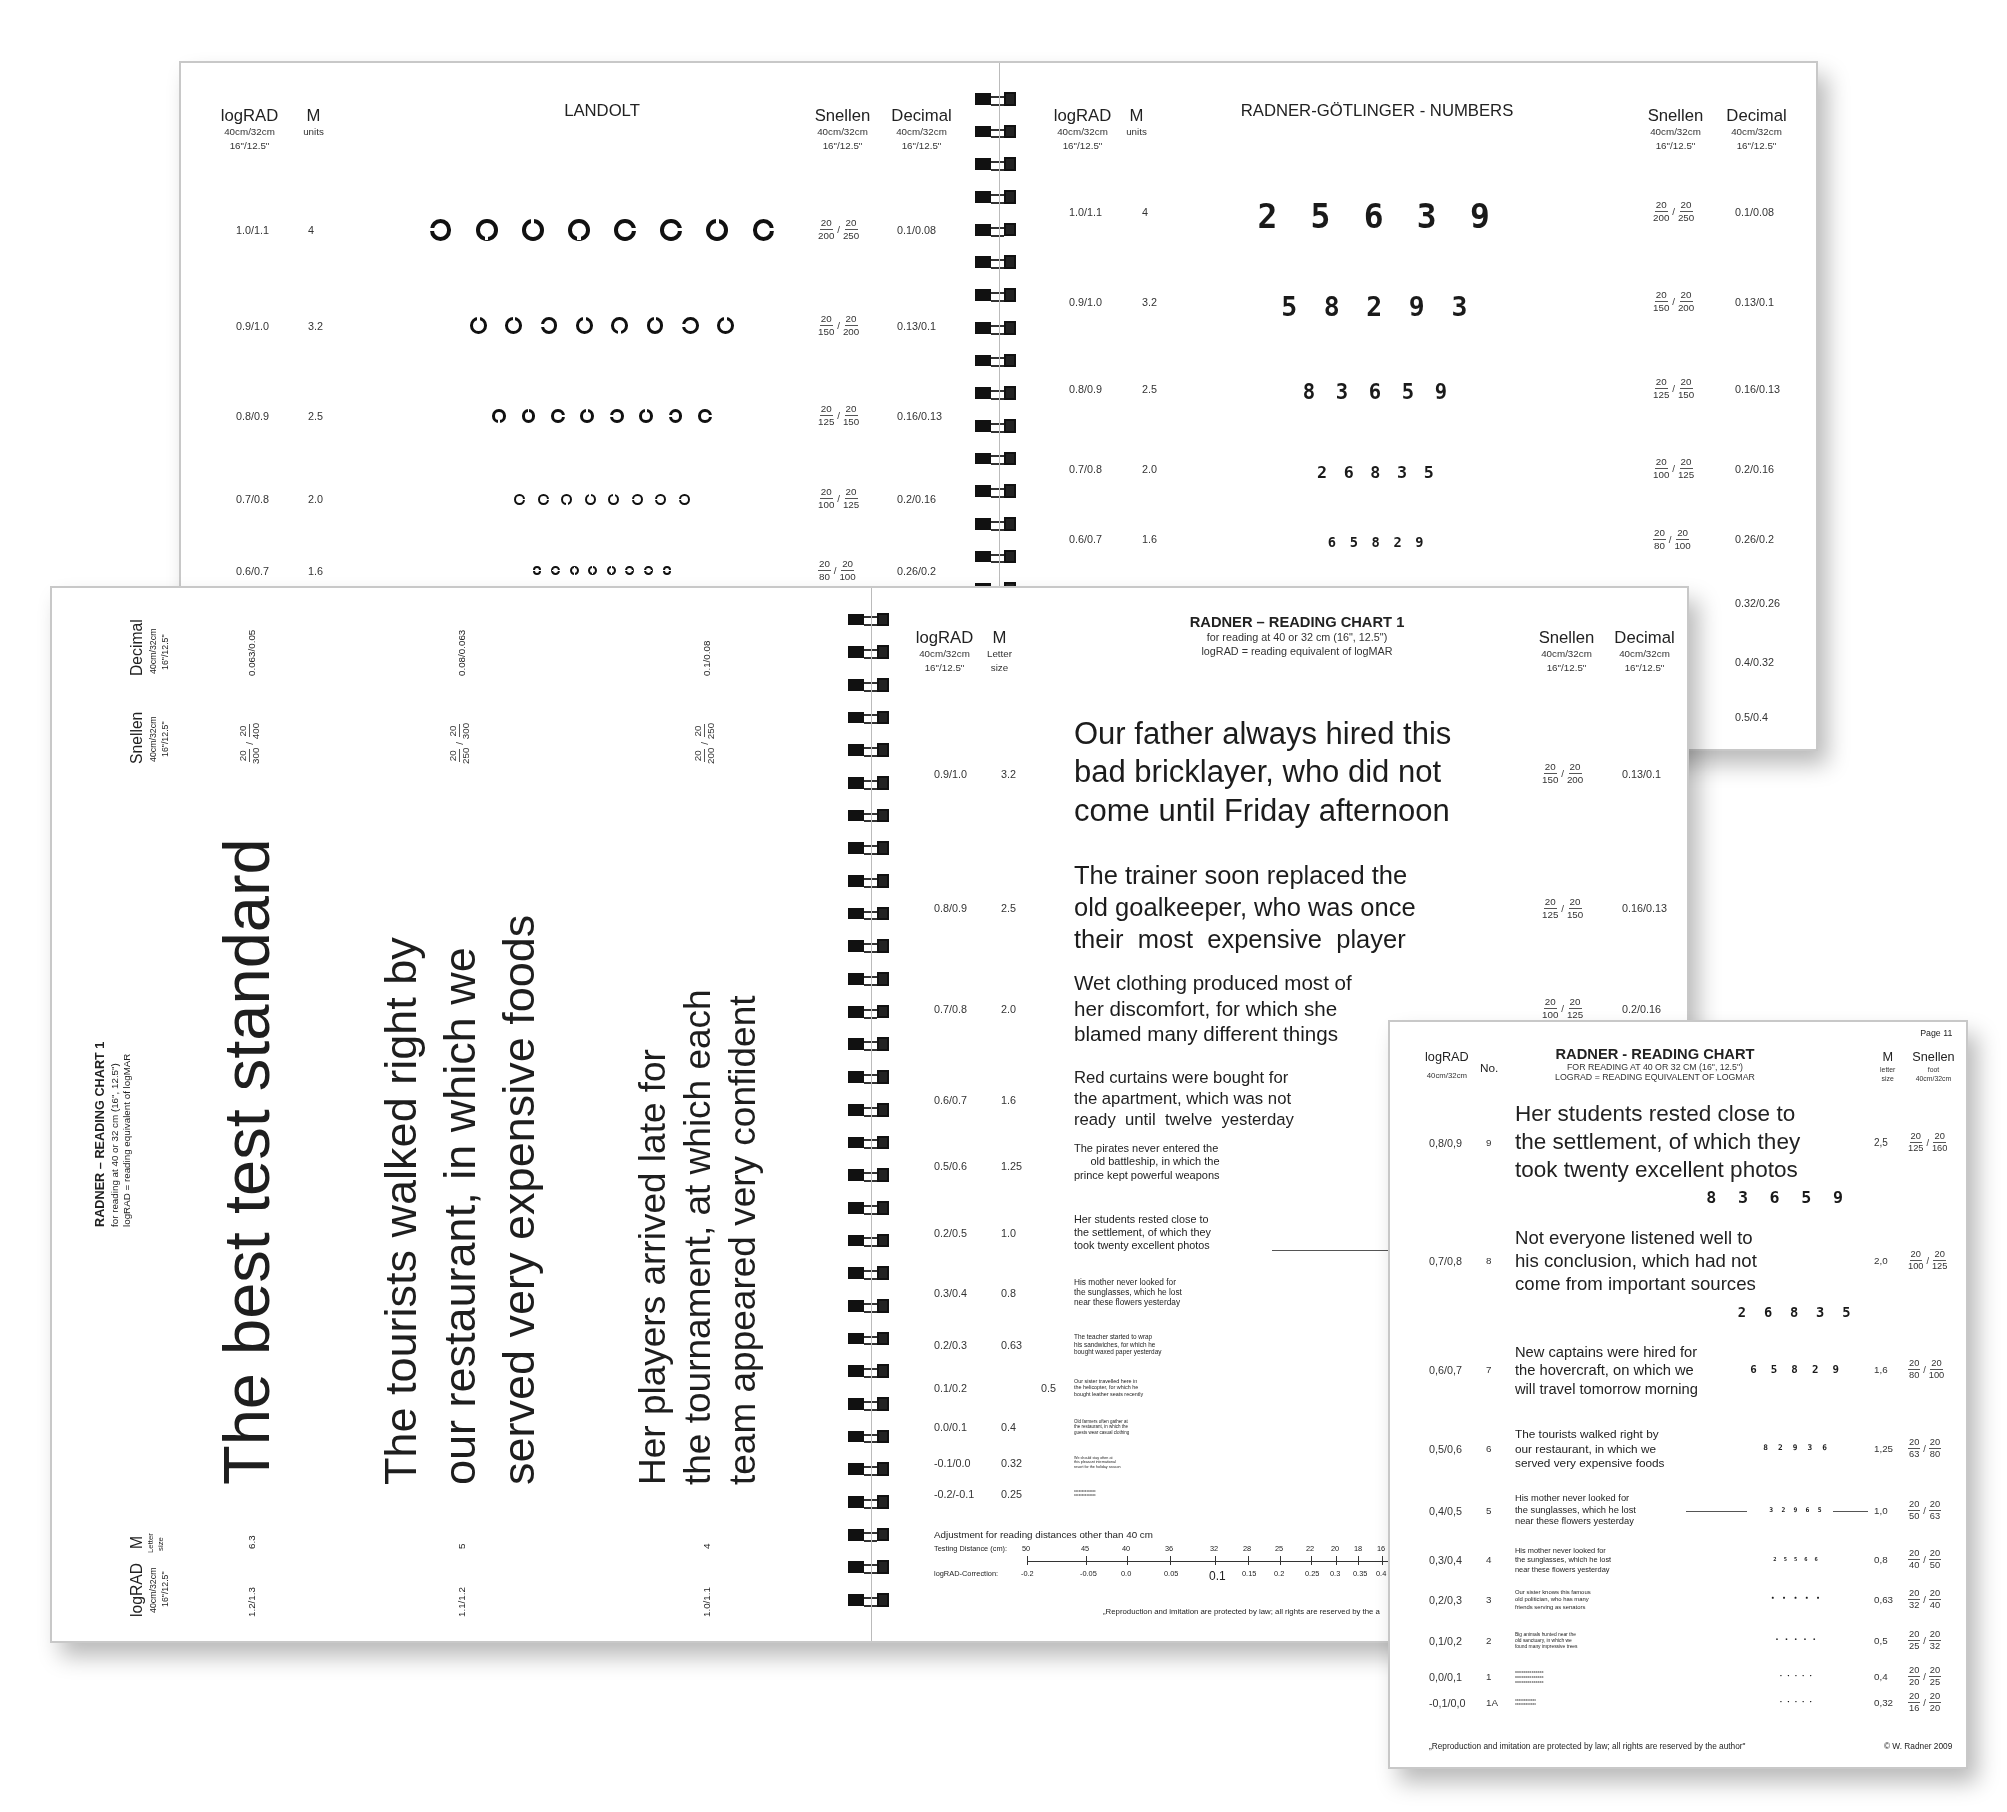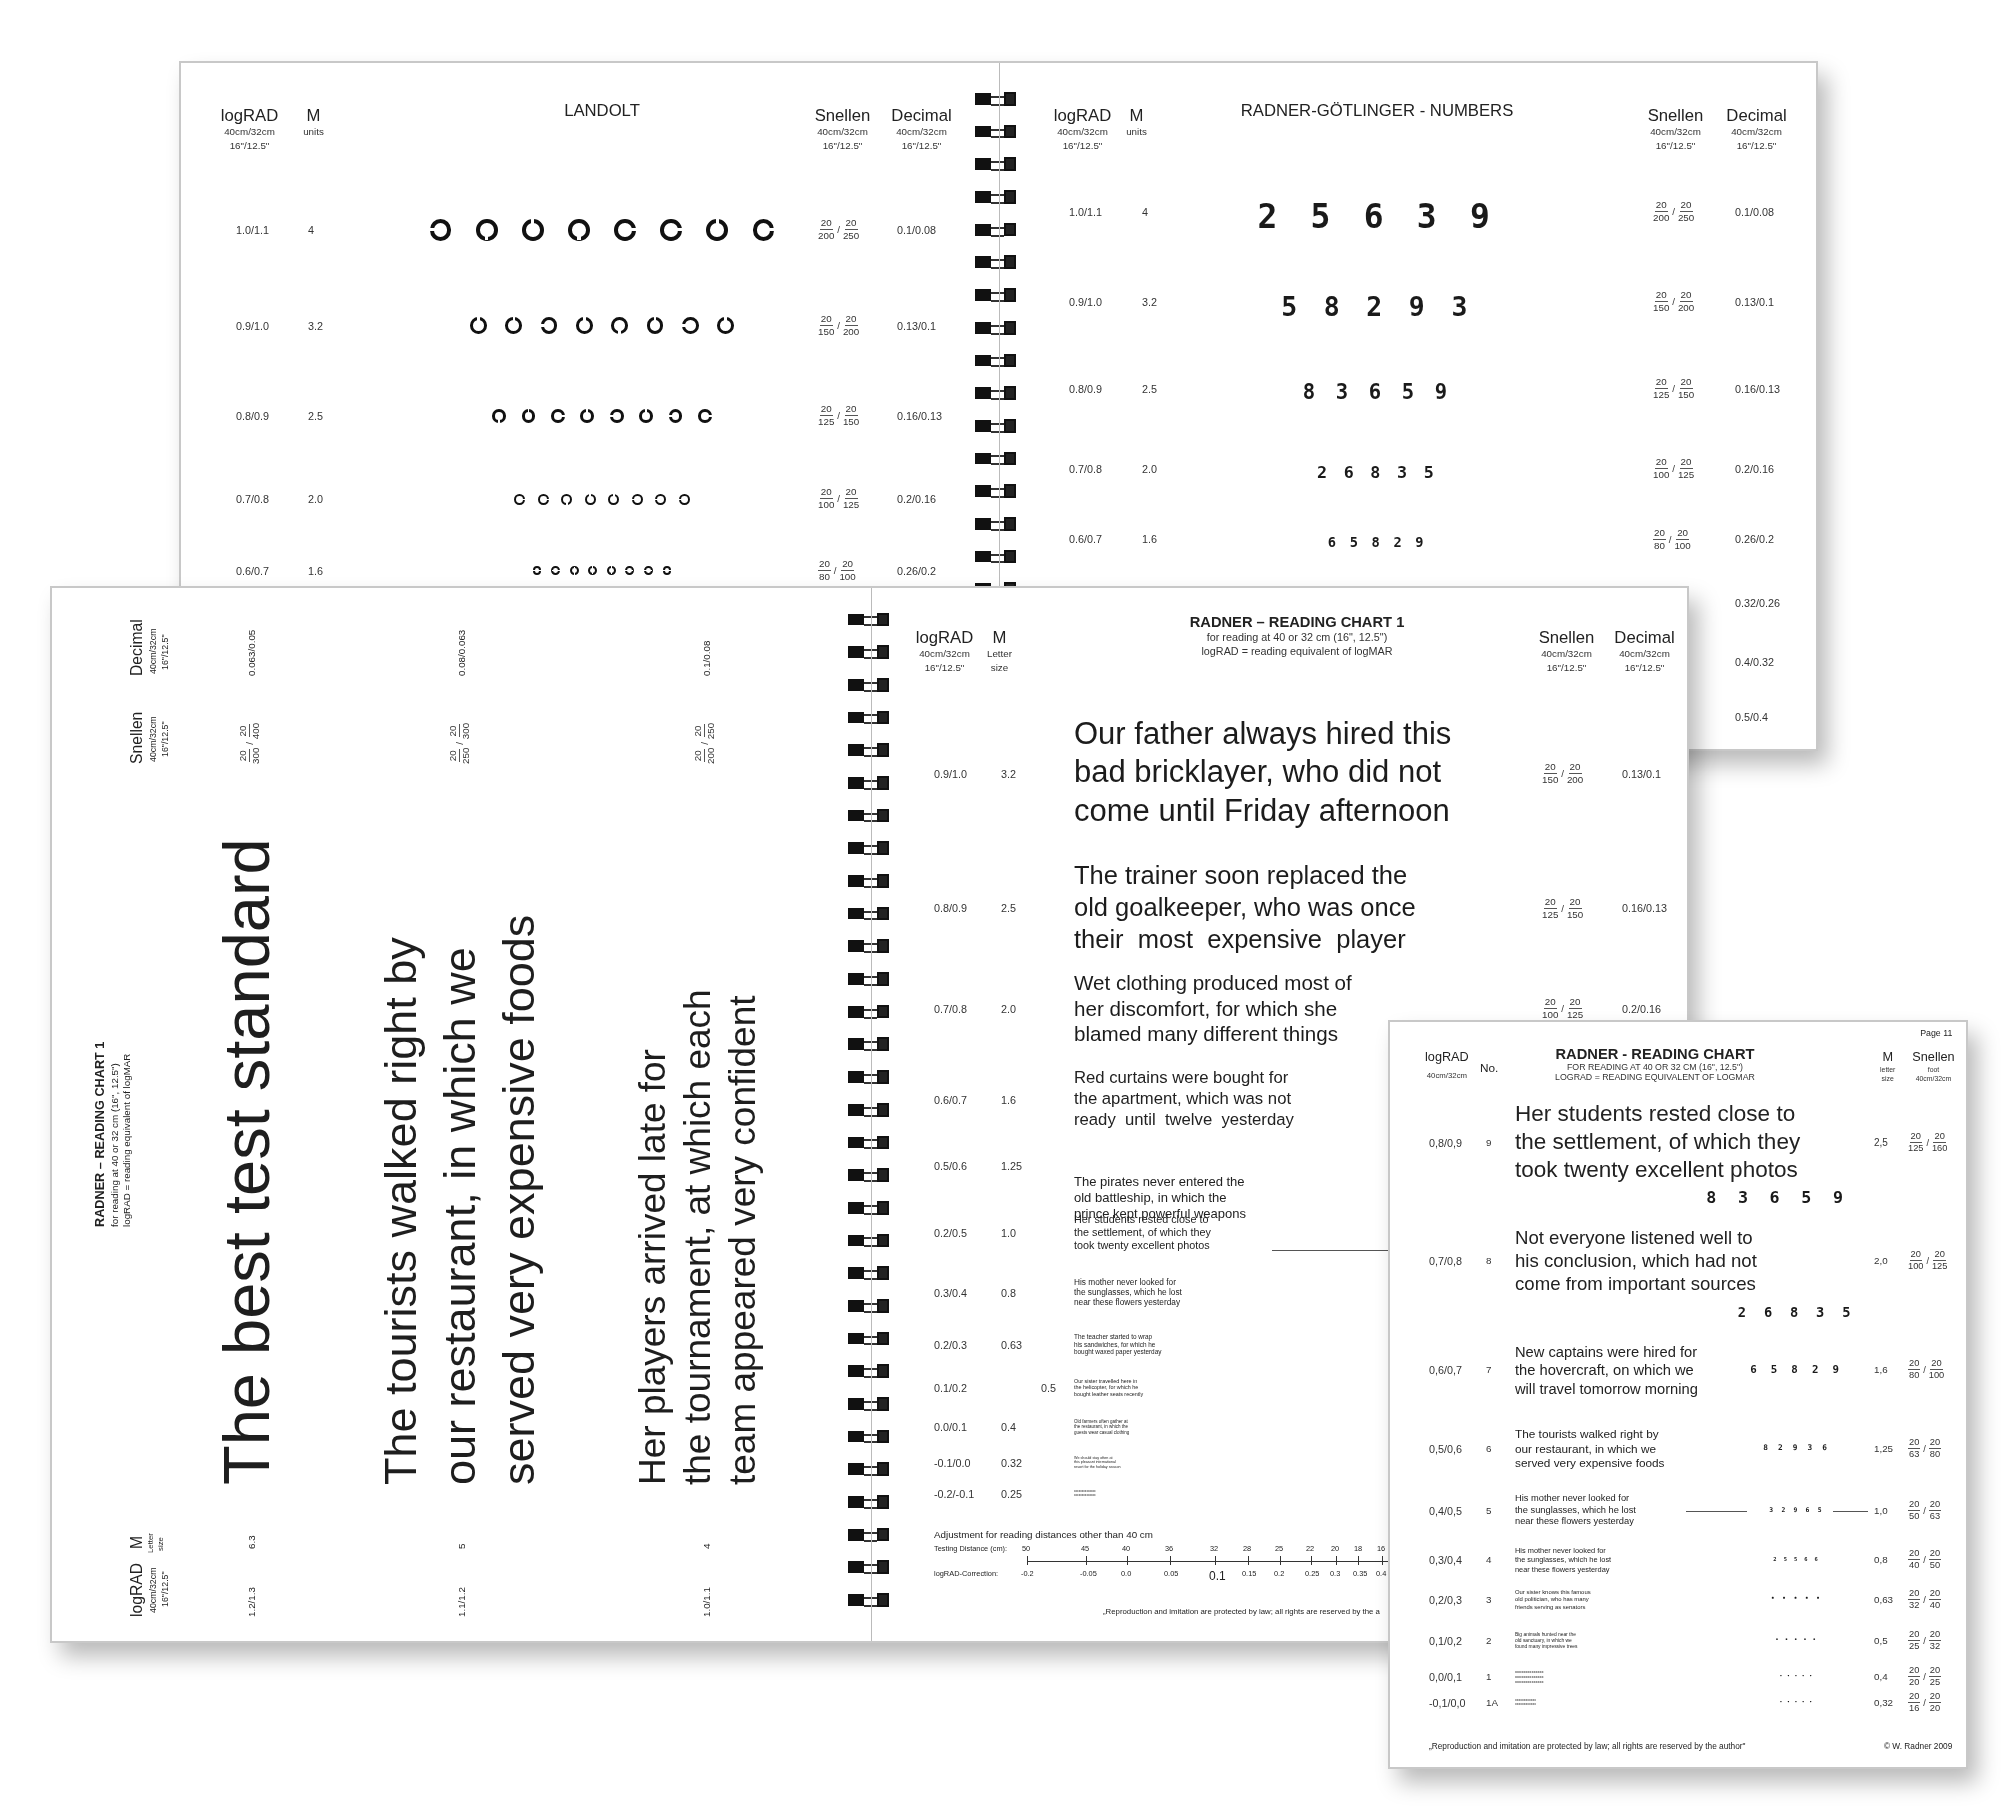--- a/index.html
+++ b/index.html
@@ -679,23 +679,23 @@
       <div class="abs cell" style="left: 1570px; top: 415px;">0.2/0.16</div>
       <div class="abs cell" style="left: 882px; top: 506px;">0.6/0.7</div>
       <div class="abs cell" style="left: 949px; top: 506px;">1.6</div>
       <div class="abs sentence" style="left: 1022px; top: 480px; font-size: 16.7px; line-height: 1.25;">
         <div style="white-space: pre;">Red curtains were bought for</div>
         <div style="white-space: pre;">the apartment, which was not</div>
         <div style="white-space: pre;">ready  until  twelve  yesterday</div>
       </div>
       <div class="abs cell" style="left: 882px; top: 572px;">0.5/0.6</div>
       <div class="abs cell" style="left: 949px; top: 572px;">1.25</div>
-      <div class="abs sentence" style="left: 1022px; top: 554px; font-size: 13px; line-height: 1.22; margin-top: 32px;">
+      <div class="abs sentence" style="left: 1022px; top: 554px; font-size: 11px; line-height: 1.22;">
         <div style="white-space: pre;">The pirates never entered the</div>
-        <div style="white-space: pre;">old battleship, in which the</div>
+        <div style="white-space: pre; text-align: right;">old battleship, in which the</div>
         <div style="white-space: pre;">prince kept powerful weapons</div>
       </div>
       <div class="abs cell" style="left: 882px; top: 639px;">0.2/0.5</div>
       <div class="abs cell" style="left: 949px; top: 639px;">1.0</div>
       <div class="abs sentence" style="left: 1022px; top: 625px; font-size: 10.8px; line-height: 1.2;">
         <div style="white-space: pre;">Her students rested close to</div>
         <div style="white-space: pre;">the settlement, of which they</div>
         <div style="white-space: pre;">took twenty excellent photos</div>
       </div>
       <div class="abs cell" style="left: 882px; top: 699px;">0.3/0.4</div>

